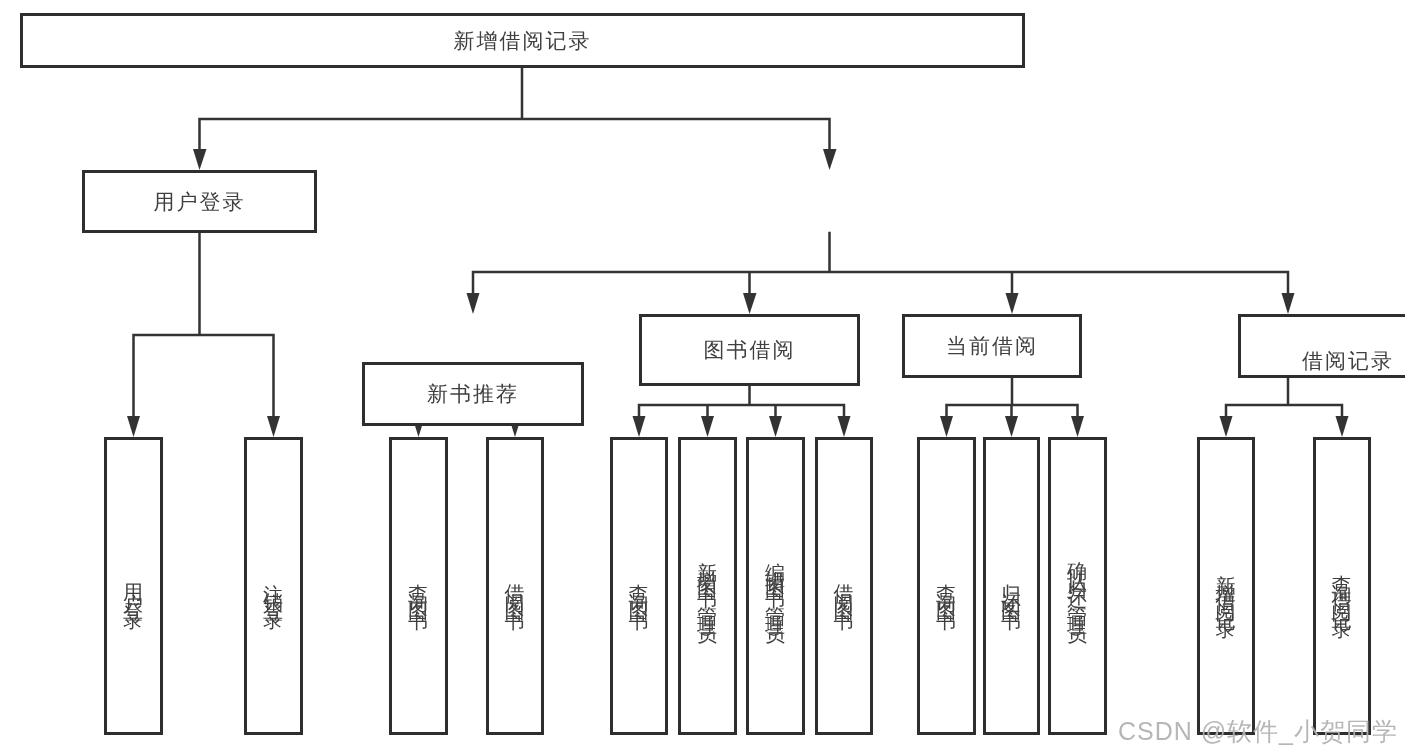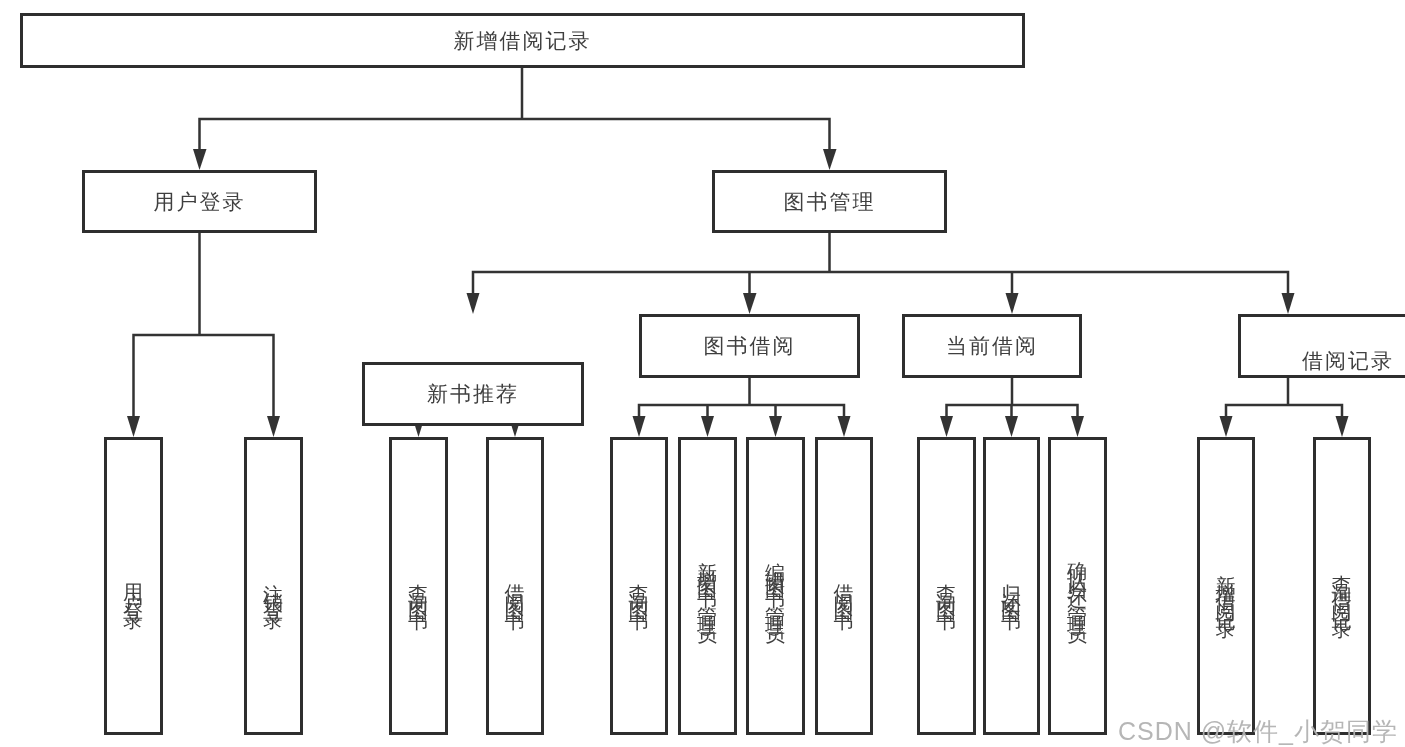--- a/index.html
+++ b/index.html
@@ -101,28 +101,25 @@
     </g>
   </svg>
 
   <div class="node h" style="left:20px; top:13px; width:1005px; height:55px;">
     <span>新增借阅记录</span>
   </div>
 
   <div class="node h" style="left:82px; top:170px; width:235px; height:63px;">
     <span>用户登录</span>
   </div>
-  <div class="node h" style="left:712px; top:170px; width:235px; height:63px;">
-    <span>图书管理</span>
-  </div>
 
   <div class="node h" style="left:362px; top:314px; width:222px; height:64px;margin-top:48px;">
     <span>新书推荐</span>
   </div>
-  <div class="node h" style="left:639px; top:314px; width:221px; height:64px;font-family:Liberation Serif, serif;">
+  <div class="node h" style="left:639px; top:314px; width:221px; height:72px;font-family:Liberation Serif, serif;">
     <span>图书借阅</span>
   </div>
   <div class="node h" style="left:902px; top:314px; width:180px; height:64px;">
     <span>当前借阅</span>
   </div>
   <div class="node h" style="left:1238px; top:314px; width:220px; height:64px;align-items:flex-end;">
     <span>借阅记录</span>
   </div>
 
   <div class="node v" style="left:104px; top:437px; width:59px; height:298px;">

